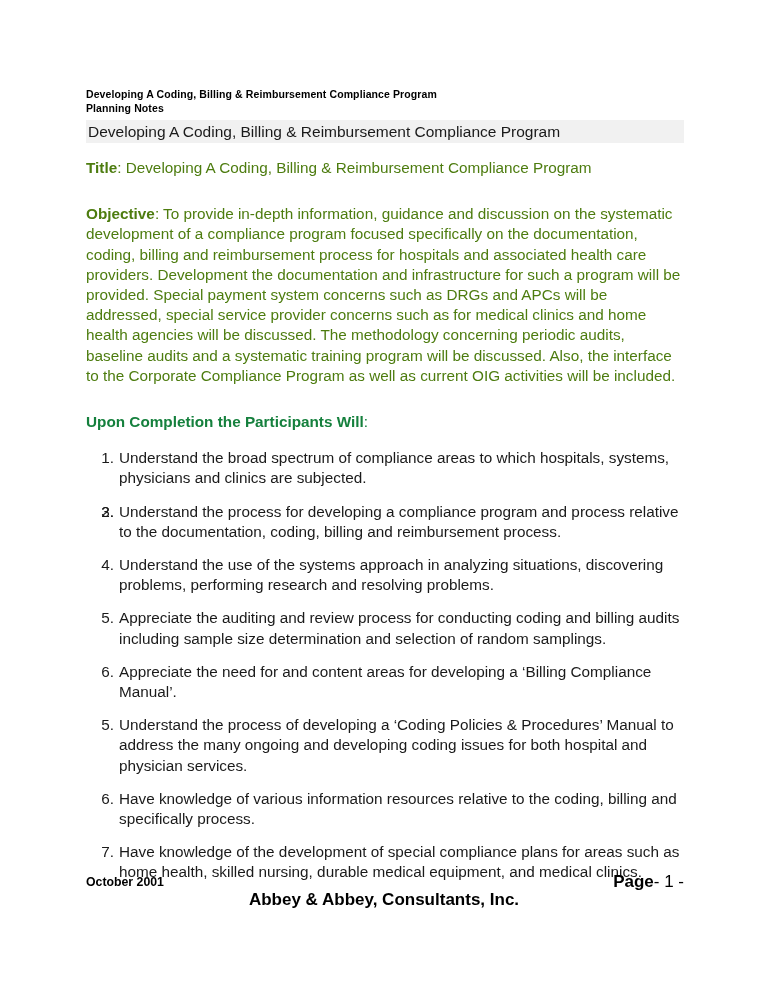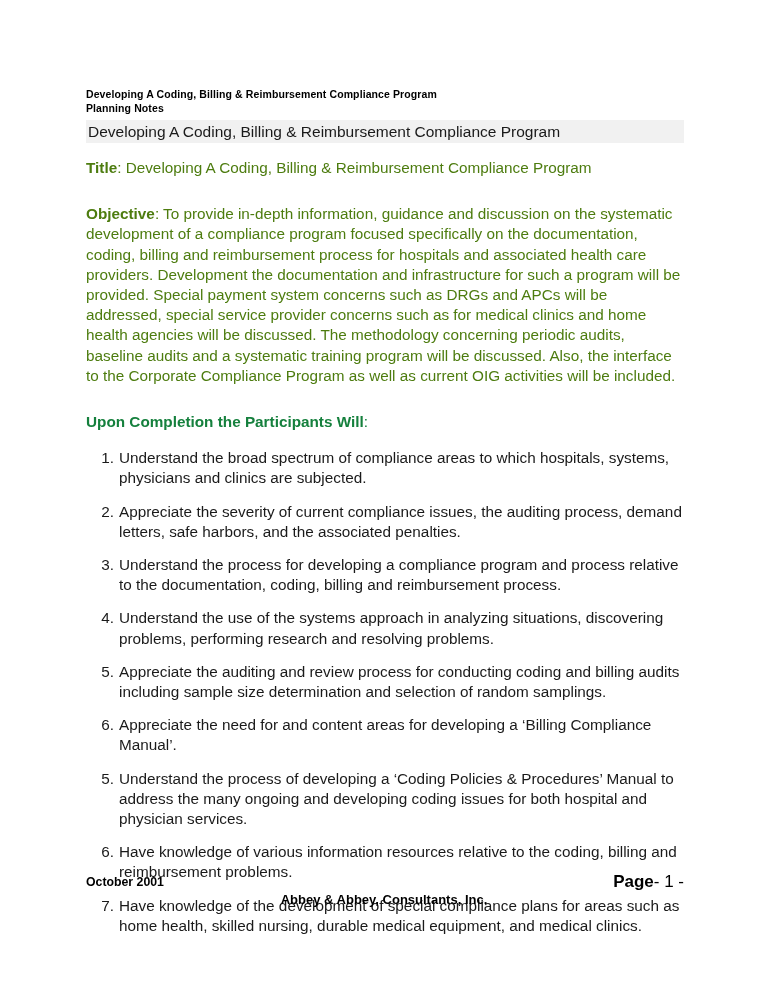--- a/index.html
+++ b/index.html
@@ -149,21 +149,21 @@
   }
   .footer-right .pg-value {
     font-weight: normal;
   }
   .footer-center {
     position: absolute;
     left: 0;
     top: 18px;
     width: 596px;
     text-align: center;
-    font-size: 13px;
+    font-size: 17px;
     font-weight: bold;
     line-height: 16px;
   }
 </style>
 </head>
 <body>
 
 <div class="page">
 
   <div class="doc-header">
@@ -189,21 +189,20 @@
 
     <div class="gap-upon"></div>
 
     <ol class="obj-list">
       <li>
         <span class="num">1.</span>
         <span>Understand the broad spectrum of compliance areas to which hospitals, systems, physicians and clinics are subjected.</span>
       </li>
       <li>
         <span class="num">2.</span>
-        <span>Appreciate the severity of current compliance issues, the auditing process, demand letters, safe harbors, and the associated penalties.</span>
       </li>
       <li>
         <span class="num">3.</span>
         <span>Understand the process for developing a compliance program and process relative to the documentation, coding, billing and reimbursement process.</span>
       </li>
       <li>
         <span class="num">4.</span>
         <span>Understand the use of the systems approach in analyzing situations, discovering problems, performing research and resolving problems.</span>
       </li>
       <li>
@@ -213,21 +212,21 @@
       <li>
         <span class="num">6.</span>
         <span>Appreciate the need for and content areas for developing a ‘Billing Compliance Manual’.</span>
       </li>
       <li>
         <span class="num">5.</span>
         <span>Understand the process of developing a ‘Coding Policies &amp; Procedures’ Manual to address the many ongoing and developing coding issues for both hospital and physician services.</span>
       </li>
       <li>
         <span class="num">6.</span>
-        <span>Have knowledge of various information resources relative to the coding, billing and reimbursement problems.</span>
+        <span>Have knowledge of various information resources relative to the coding, billing and specifically process.</span>
       </li>
       <li>
         <span class="num">7.</span>
         <span>Have knowledge of the development of special compliance plans for areas such as home health, skilled nursing, durable medical equipment, and medical clinics.</span>
       </li>
     </ol>
 
   </div>
 
   <div class="doc-footer">

